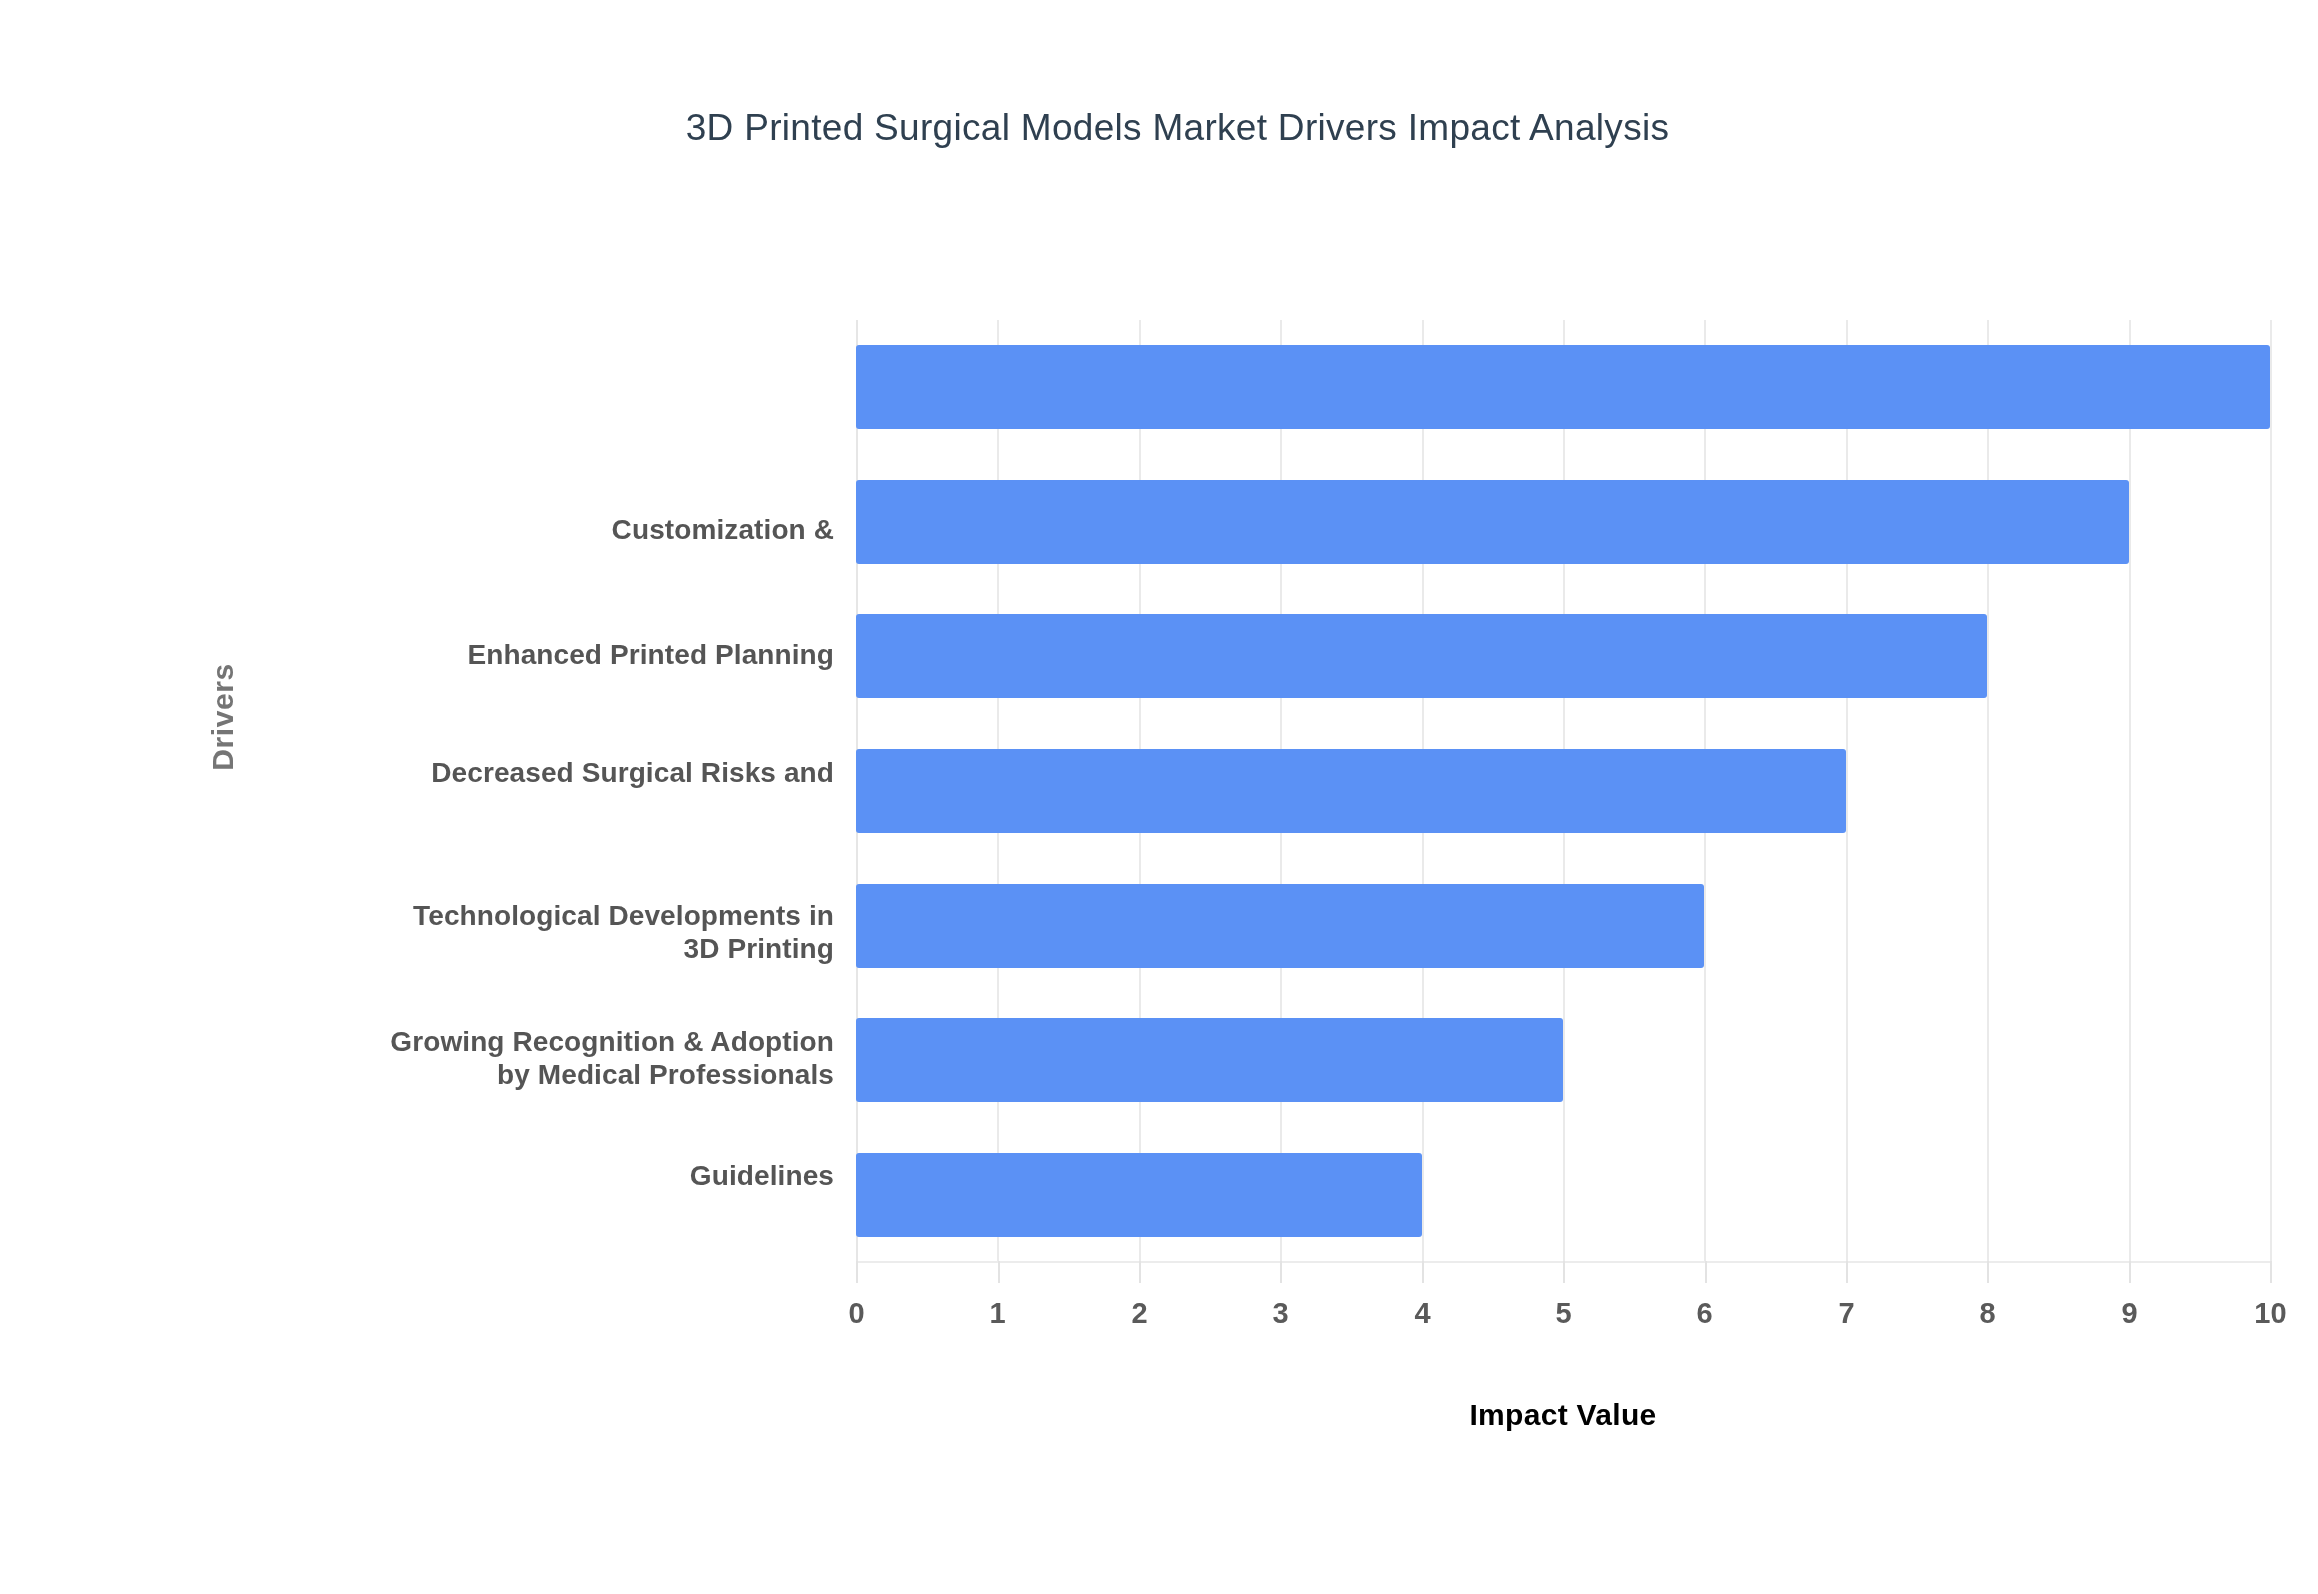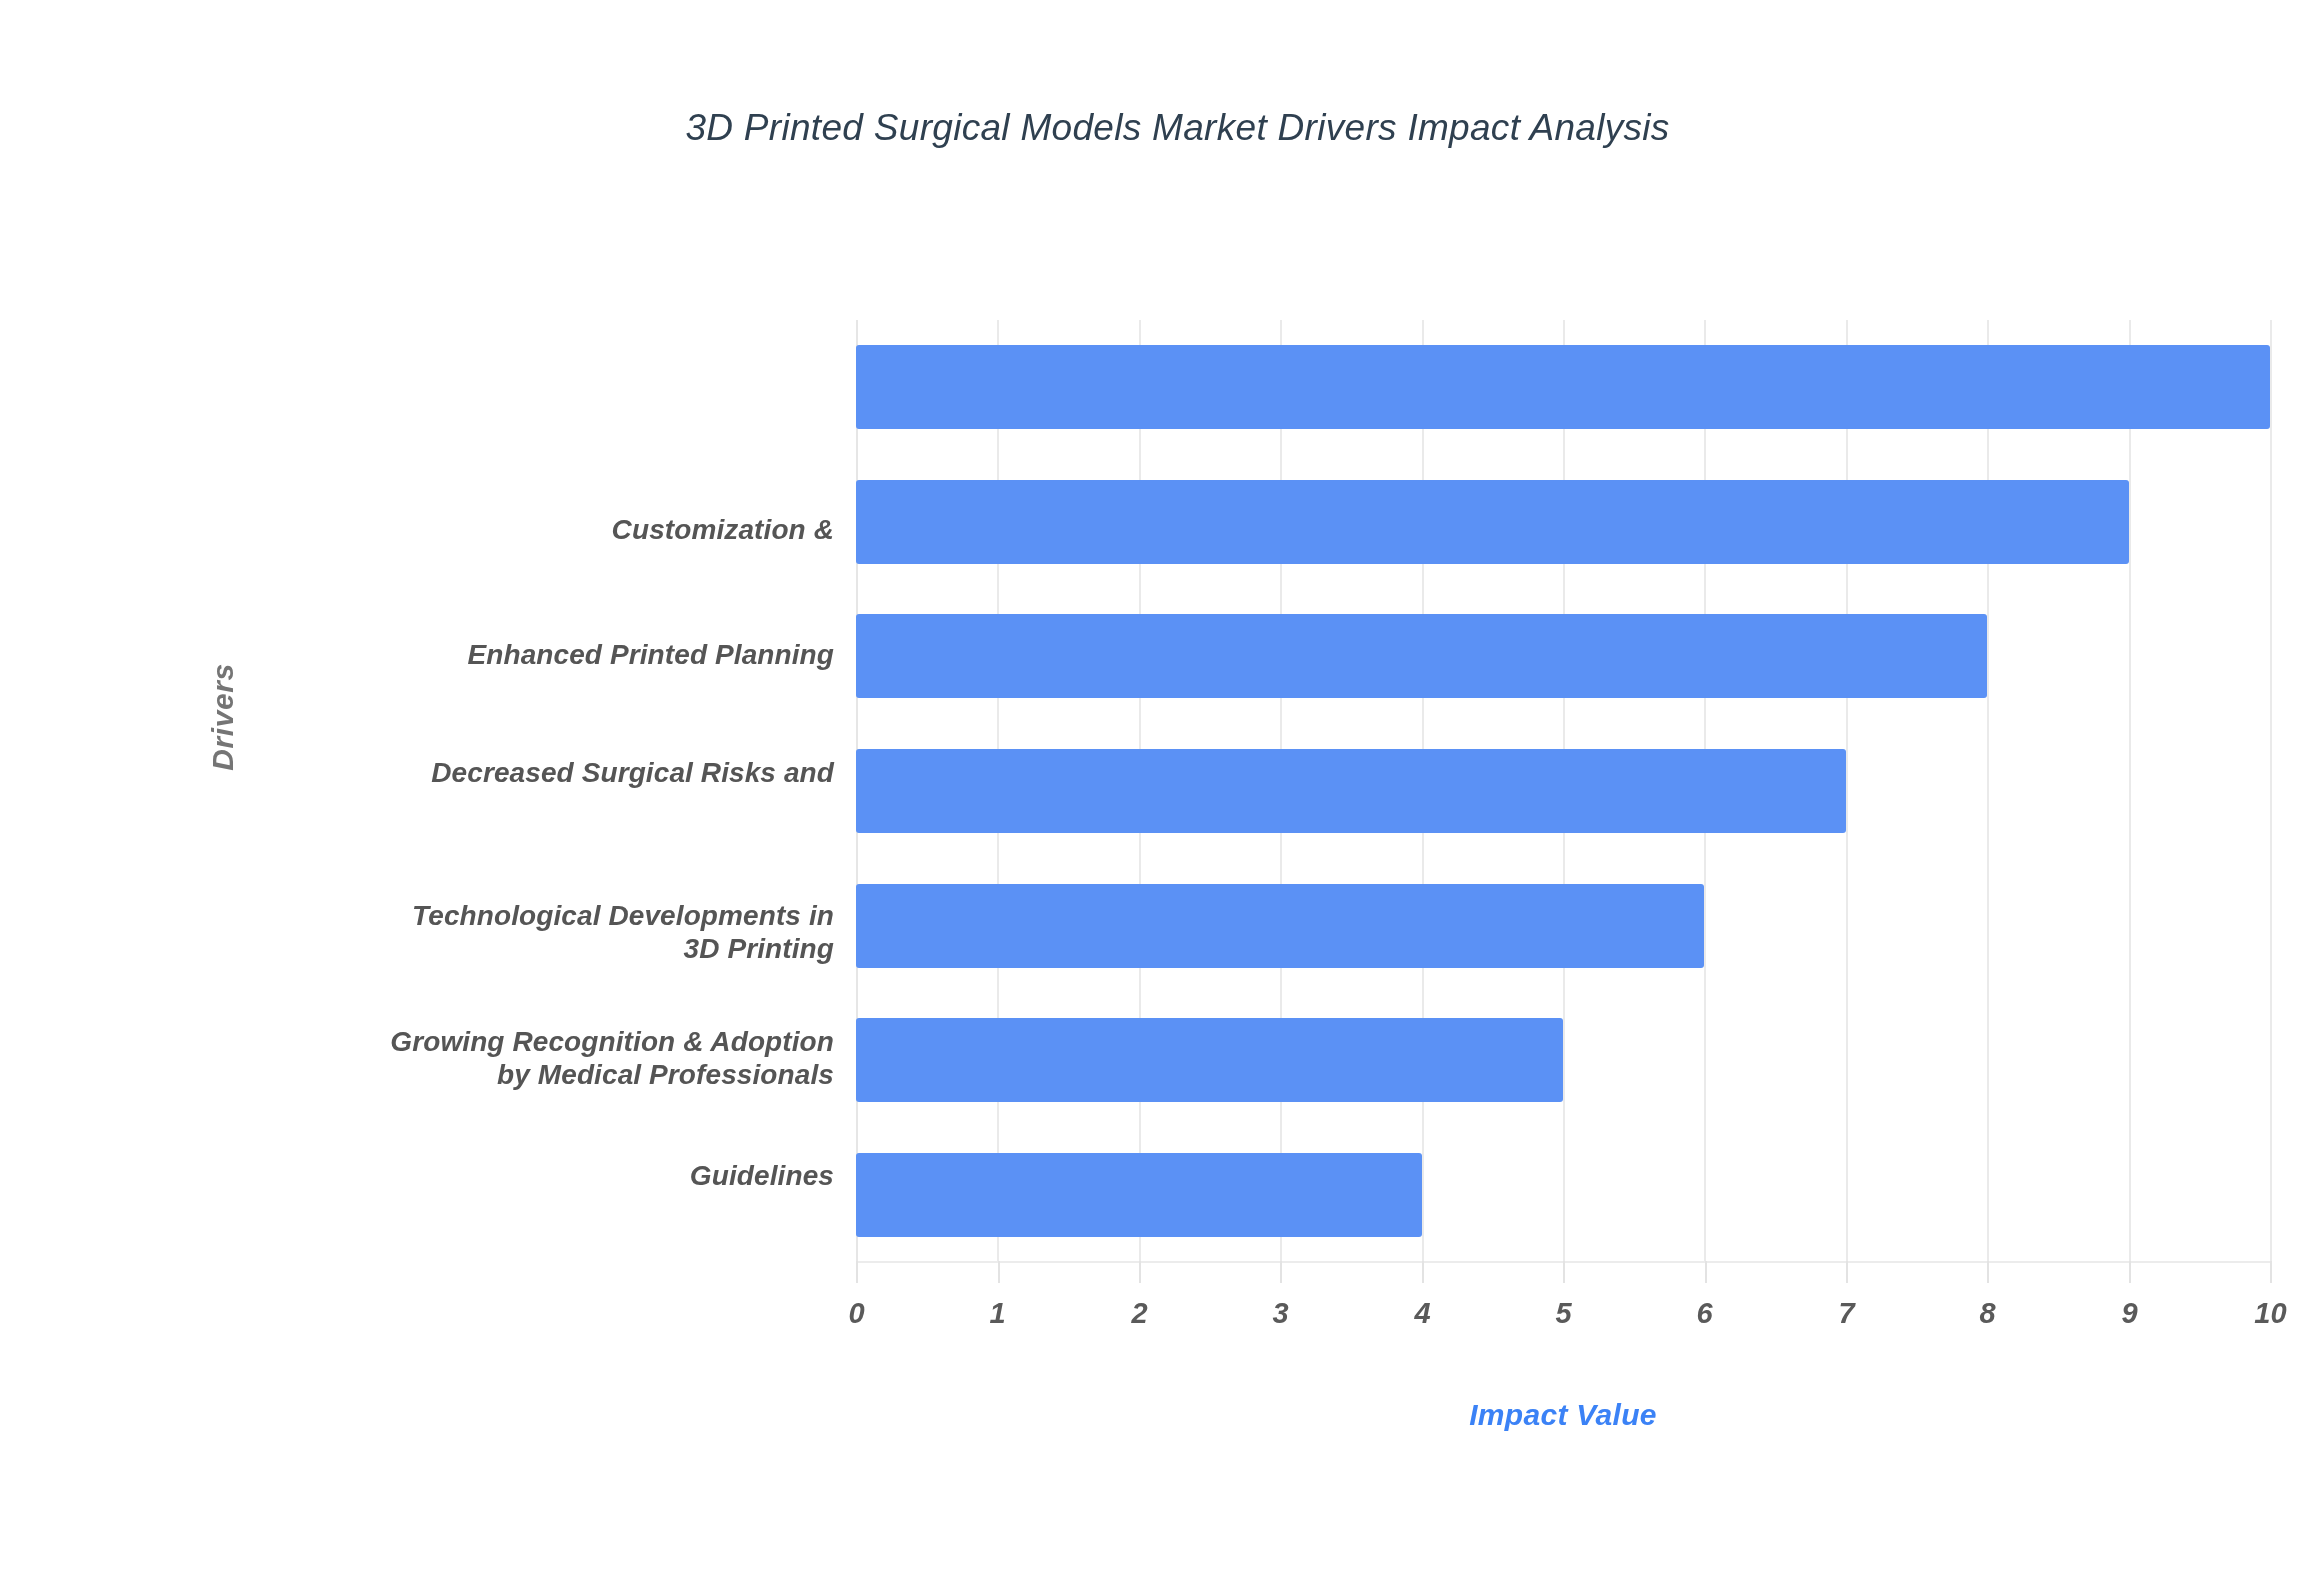--- a/index.html
+++ b/index.html
@@ -10,21 +10,20 @@
   body {
     font-family: "Liberation Sans", sans-serif;
   }
 
   #canvas {
     position: relative;
     width: 2319px;
     height: 1594px;
     background: #ffffff;
     overflow: hidden;
-    font-style: italic;
   }
 
   
   #chart-title {
     position: absolute;
     left: 0;
     top: 107px;
     width: 2355px;
     text-align: center;
     font-size: 37px;
@@ -104,21 +103,21 @@
 
   
   #xaxis-title {
     position: absolute;
     left: 856px;
     top: 1398px;
     width: 1414px;
     text-align: center;
     font-size: 30px;
     font-weight: bold;
-    color: #3b82f6;
+    color: #000000;
     letter-spacing: 0.3px;
   }
 
   #yaxis-title {
     position: absolute;
     left: 120px;
     top: 700px;
     width: 205px;
     text-align: center;
     font-size: 30px;

